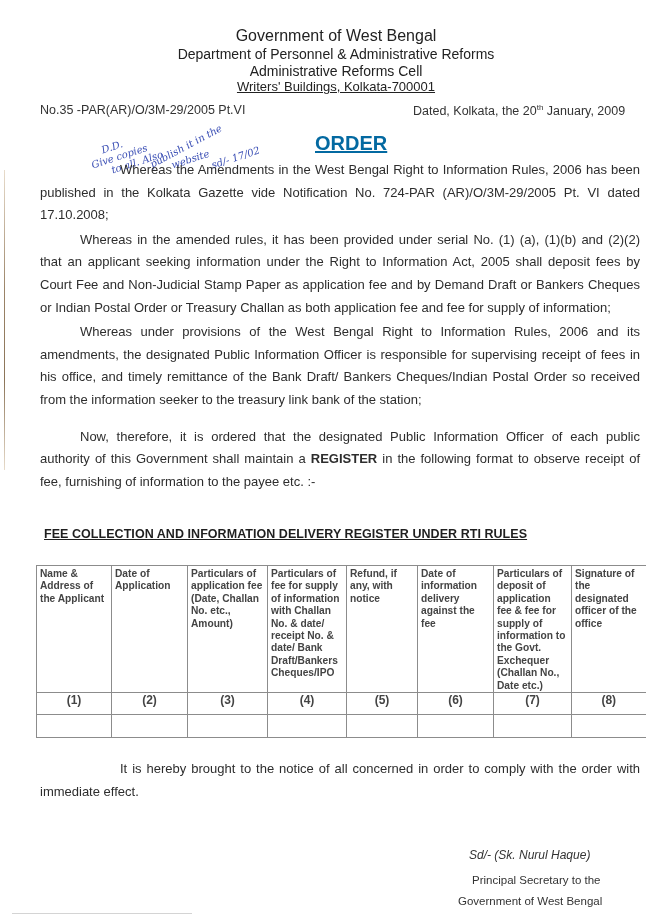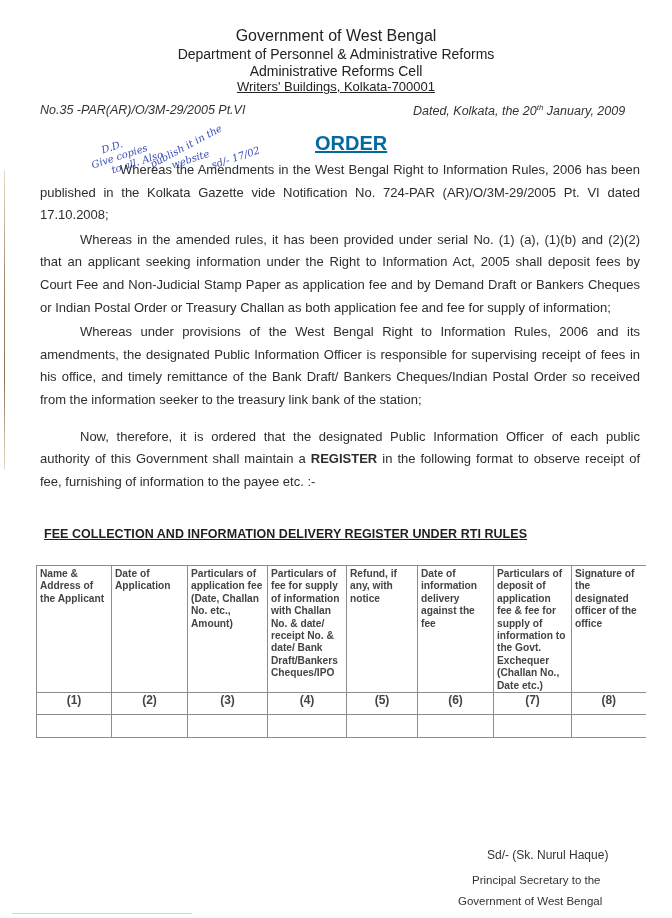--- a/index.html
+++ b/index.html
@@ -13,21 +13,21 @@
   }
   .bottom-rule {
     position: absolute; left: 12px; top: 913px; width: 180px; height: 1px; background: #d4d4d4;
   }
   .hdr { position: absolute; left: 0; width: 672px; text-align: center; color: #222; }
   .hdr.l1 { top: 27px; font-size: 16px; }
   .hdr.l2 { top: 46px; font-size: 14px; }
   .hdr.l3 { top: 63px; font-size: 14px; }
   .hdr.l4 { top: 79px; font-size: 13px; }
   .hdr.l4 span { text-decoration: underline; }
-  .ref { position: absolute; top: 103px; font-size: 12.5px; font-style: italic; color: #333; }
+  .ref { position: absolute; top: 103px; font-size: 12.5px; color: #333; }
   .ref.no { left: 40px; }
   .ref.date { right: 370px; transform: translateX(100%); left: auto; }
   .ref.date { left: 413px; right: auto; transform: none; }
   .ref sup { font-size: 8px; }
   .order-title {
     position: absolute; left: 315px; top: 132px; font-size: 20px; font-weight: bold;
     text-decoration: underline; color: #0369a1;
   }
   .handnote {
     position: absolute; font-family: "DejaVu Serif", serif; font-style: italic;
@@ -130,19 +130,20 @@
     <td></td>
     <td></td>
     <td></td>
     <td></td>
     <td></td>
   </tr>
 </tbody>
   </table>
 
 <div class="body-text" style="top:758px;">
+  <p style="text-indent:80px;">It is hereby brought to the notice of all concerned in order to comply with the order with immediate effect.</p>
 </div>
 
-<div class="sig" style="left:487px; top:848px;">Sd/- (Sk. Nurul Haque)</div>
+<div class="sig" style="left:469px; top:848px;font-style:italic;">Sd/- (Sk. Nurul Haque)</div>
 <div class="sig" style="left:472px; top:874px; font-size:11.5px;">Principal Secretary to the</div>
 <div class="sig" style="left:458px; top:895px; font-size:11.5px;">Government of West Bengal</div>
 
 <div class="bottom-rule"></div>
 
 </body></html>

